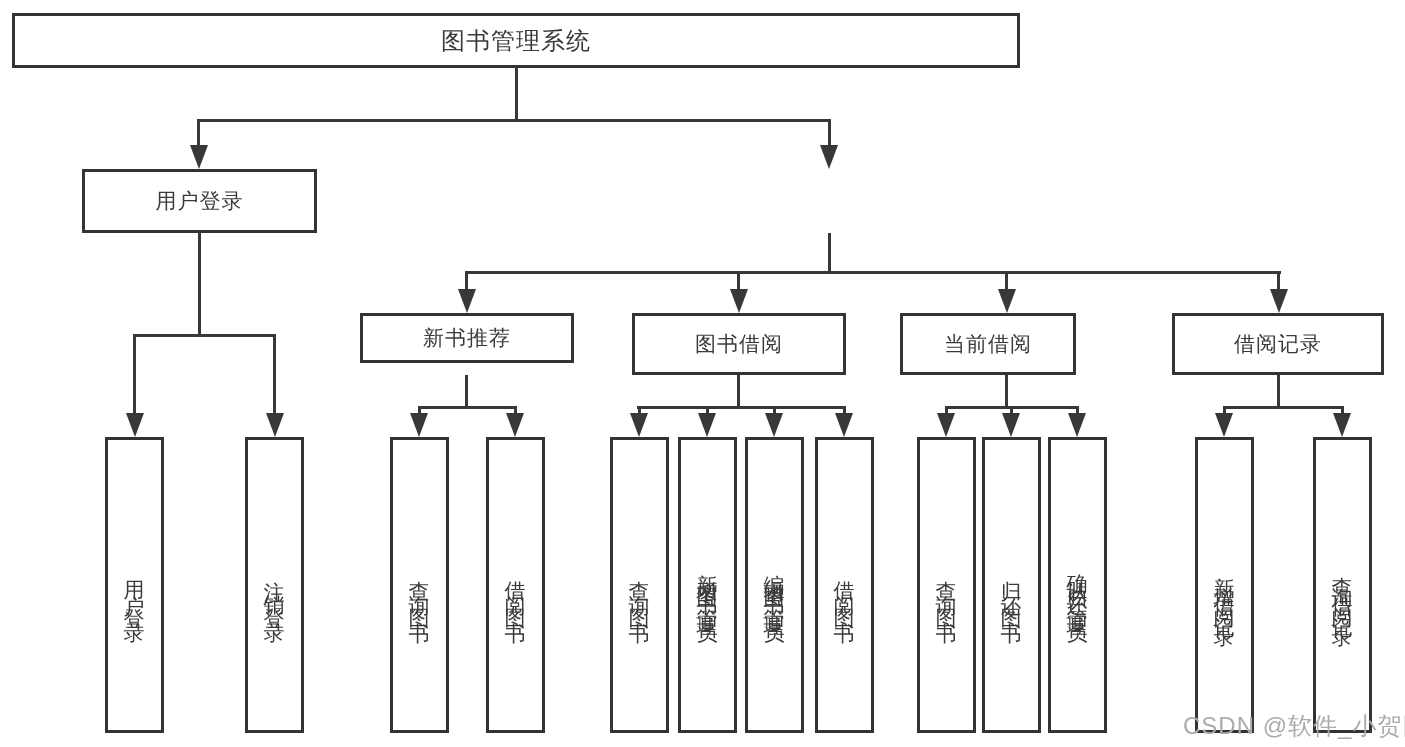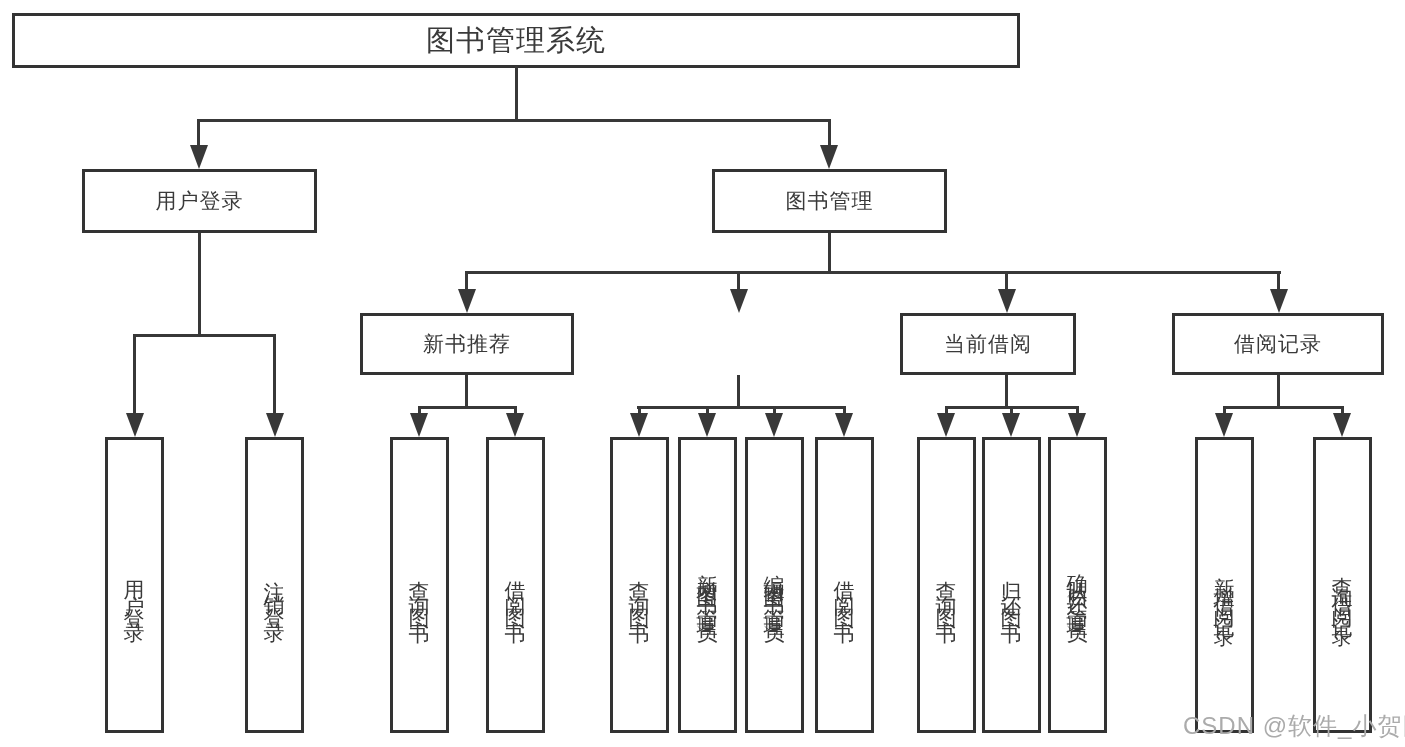--- a/index.html
+++ b/index.html
@@ -14,21 +14,21 @@
     background:#ffffff; overflow:hidden;
     color:#3a3a3a;
   }
   
   .box {
     position:absolute; box-sizing:border-box;
     border:3px solid #333333; background:#ffffff;
     display:flex; align-items:center; justify-content:center;
     text-align:center;
   }
-  .box.root  { font-size:29px; letter-spacing:1px; }
+  .box.root  { font-size:24px; letter-spacing:1px; }
   .box.lvl   { font-size:21px; letter-spacing:1px; }
   
   .leaf {
     position:absolute; box-sizing:border-box;
     border:3px solid #333333; background:#ffffff;
     width:59px; height:296px; top:437px;
     display:flex; align-items:center; justify-content:center;
   }
   .leaf span {
     writing-mode:vertical-rl; text-orientation:mixed;
@@ -61,41 +61,41 @@
   <div class="box root" style="left:12px;top:13px;width:1008px;height:55px">图书管理系统</div>
 
   <div class="vl" style="left:515px;top:66px;height:54px"></div>
   <div class="hl" style="left:197px;top:119px;width:634px"></div>
   <div class="vl" style="left:197px;top:119px;height:28px"></div>
   <div class="ar" style="left:190px;top:145px"></div>
   <div class="vl" style="left:828px;top:119px;height:28px"></div>
   <div class="ar" style="left:820px;top:145px"></div>
 
   <div class="box lvl" style="left:82px;top:169px;width:235px;height:64px">用户登录</div>
-  <div class="box lvl" style="left:712px;top:169px;width:235px;height:64px">图书管理</div>
 
   <div class="vl" style="left:198px;top:233px;height:103px"></div>
   <div class="hl" style="left:133px;top:334px;width:143px"></div>
   <div class="vl" style="left:133px;top:334px;height:82px"></div>
   <div class="ar" style="left:126px;top:413px"></div>
   <div class="vl" style="left:273px;top:334px;height:82px"></div>
   <div class="ar" style="left:266px;top:413px"></div>
 
   <div class="vl" style="left:828px;top:233px;height:41px"></div>
   <div class="hl" style="left:466px;top:271px;width:815px"></div>
   <div class="vl" style="left:465px;top:271px;height:22px"></div>
   <div class="ar" style="left:458px;top:289px"></div>
   <div class="vl" style="left:737px;top:271px;height:22px"></div>
   <div class="ar" style="left:730px;top:289px"></div>
   <div class="vl" style="left:1005px;top:271px;height:22px"></div>
   <div class="ar" style="left:998px;top:289px"></div>
   <div class="vl" style="left:1277px;top:271px;height:22px"></div>
   <div class="ar" style="left:1270px;top:289px"></div>
 
-  <div class="box lvl" style="left:360px;top:313px;width:214px;height:62px">新书推荐</div>
+  <div class="box lvl" style="left:360px;top:313px;width:214px;height:50px">新书推荐</div>
+  <div class="box lvl" style="left:632px;top:313px;width:214px;height:62px">图书借阅</div>
   <div class="box lvl" style="left:900px;top:313px;width:176px;height:62px">当前借阅</div>
   <div class="box lvl" style="left:1172px;top:313px;width:212px;height:62px">借阅记录</div>
 
   <div class="vl" style="left:465px;top:375px;height:33px"></div>
   <div class="vl" style="left:737px;top:375px;height:33px"></div>
   <div class="vl" style="left:1005px;top:375px;height:33px"></div>
   <div class="vl" style="left:1277px;top:375px;height:33px"></div>
 
   <div class="hl" style="left:418px;top:406px;width:99px"></div>
   <div class="hl" style="left:637px;top:406px;width:209px"></div>

